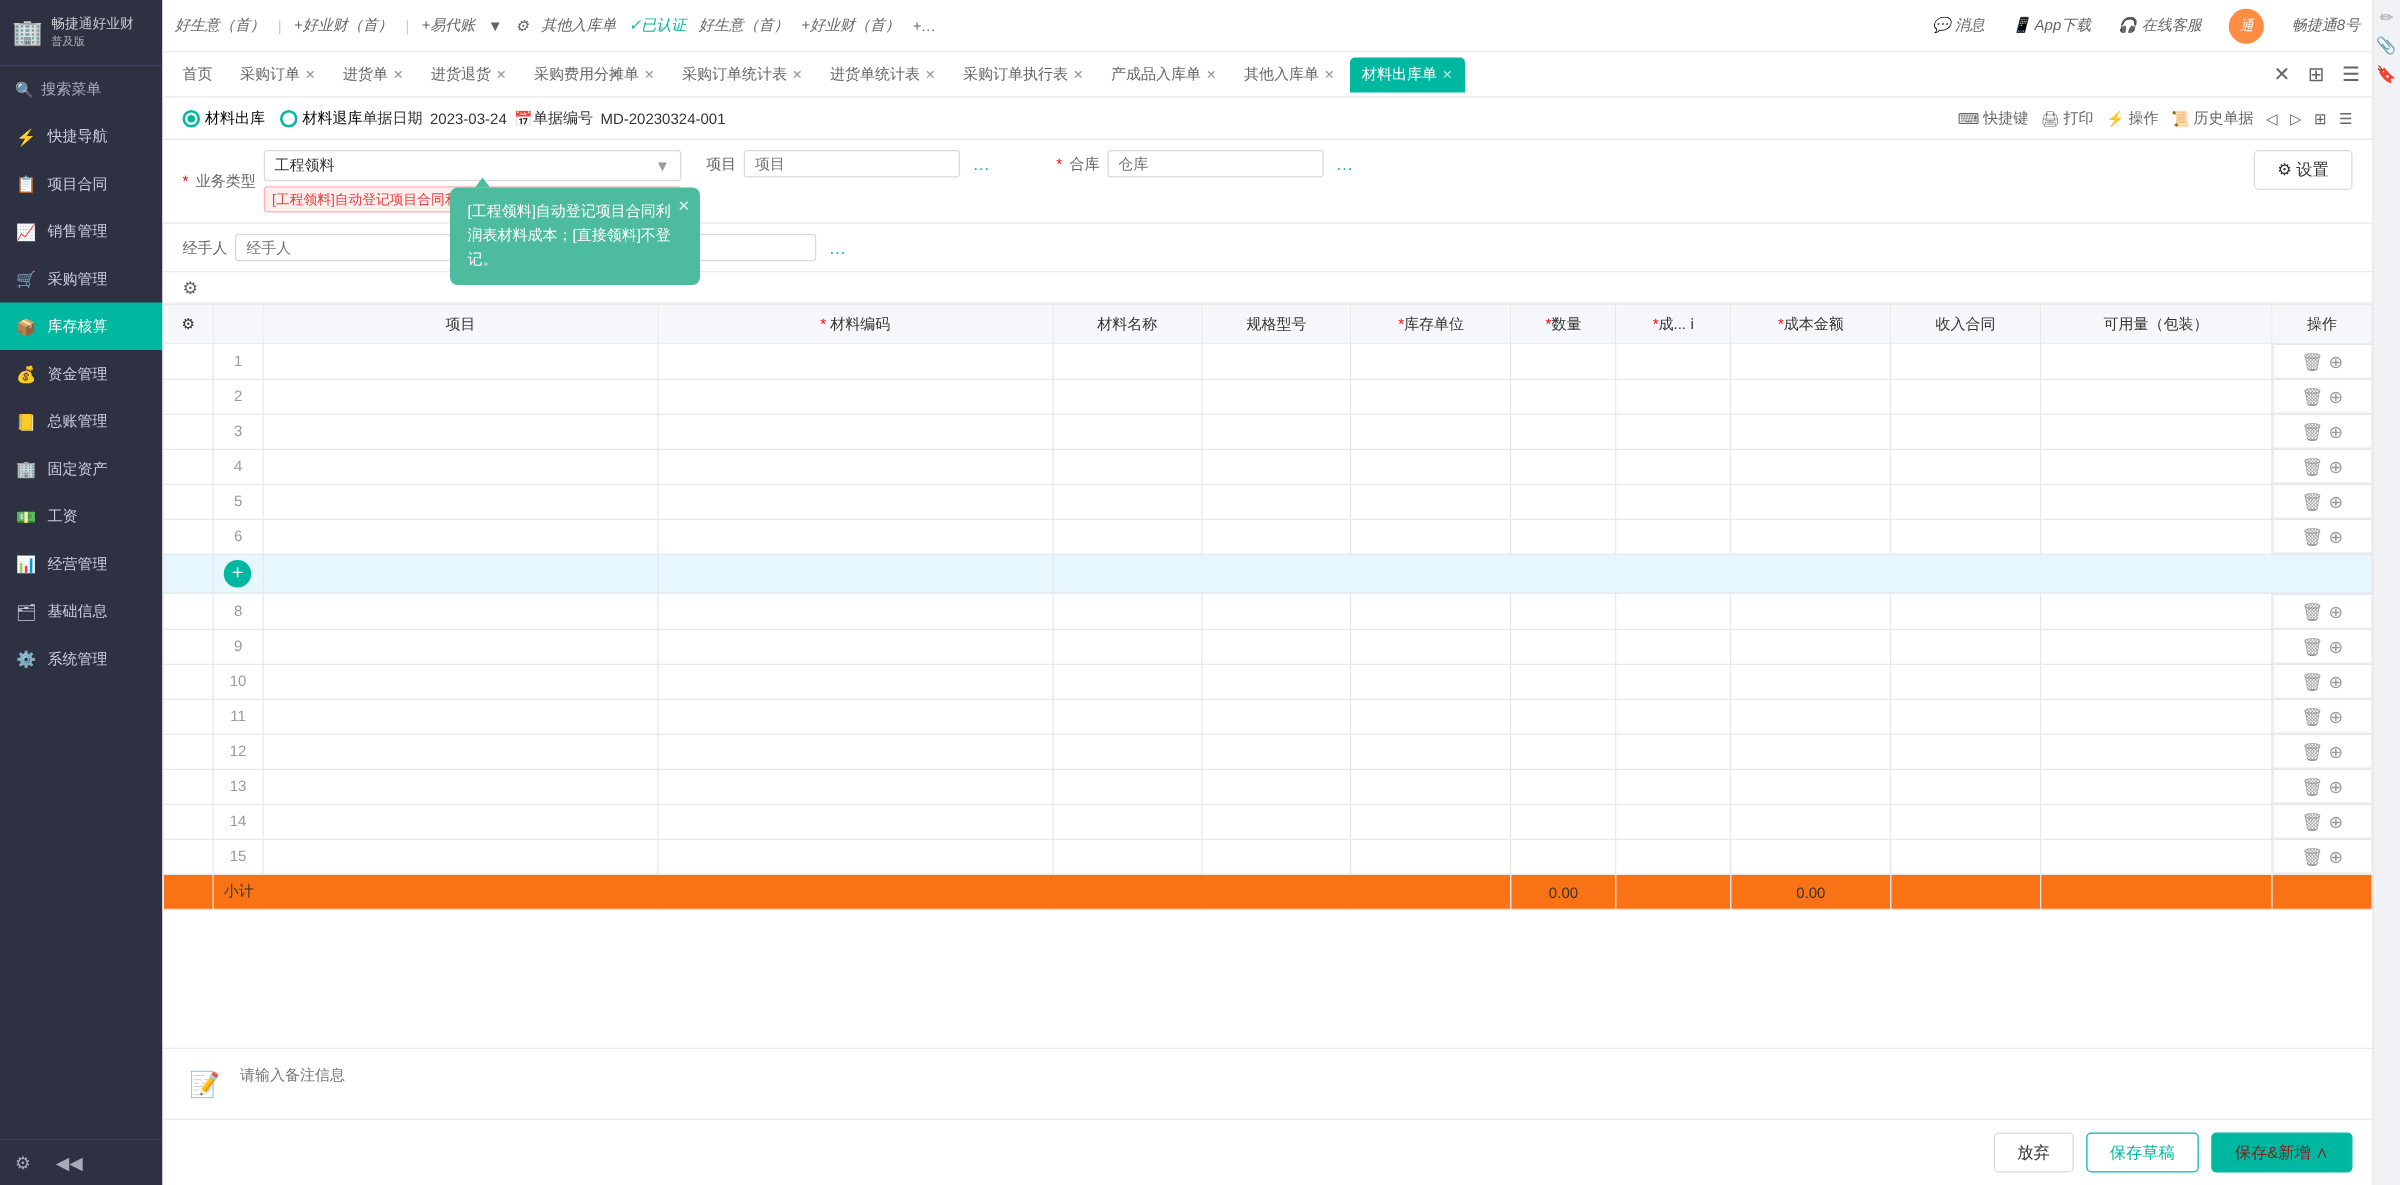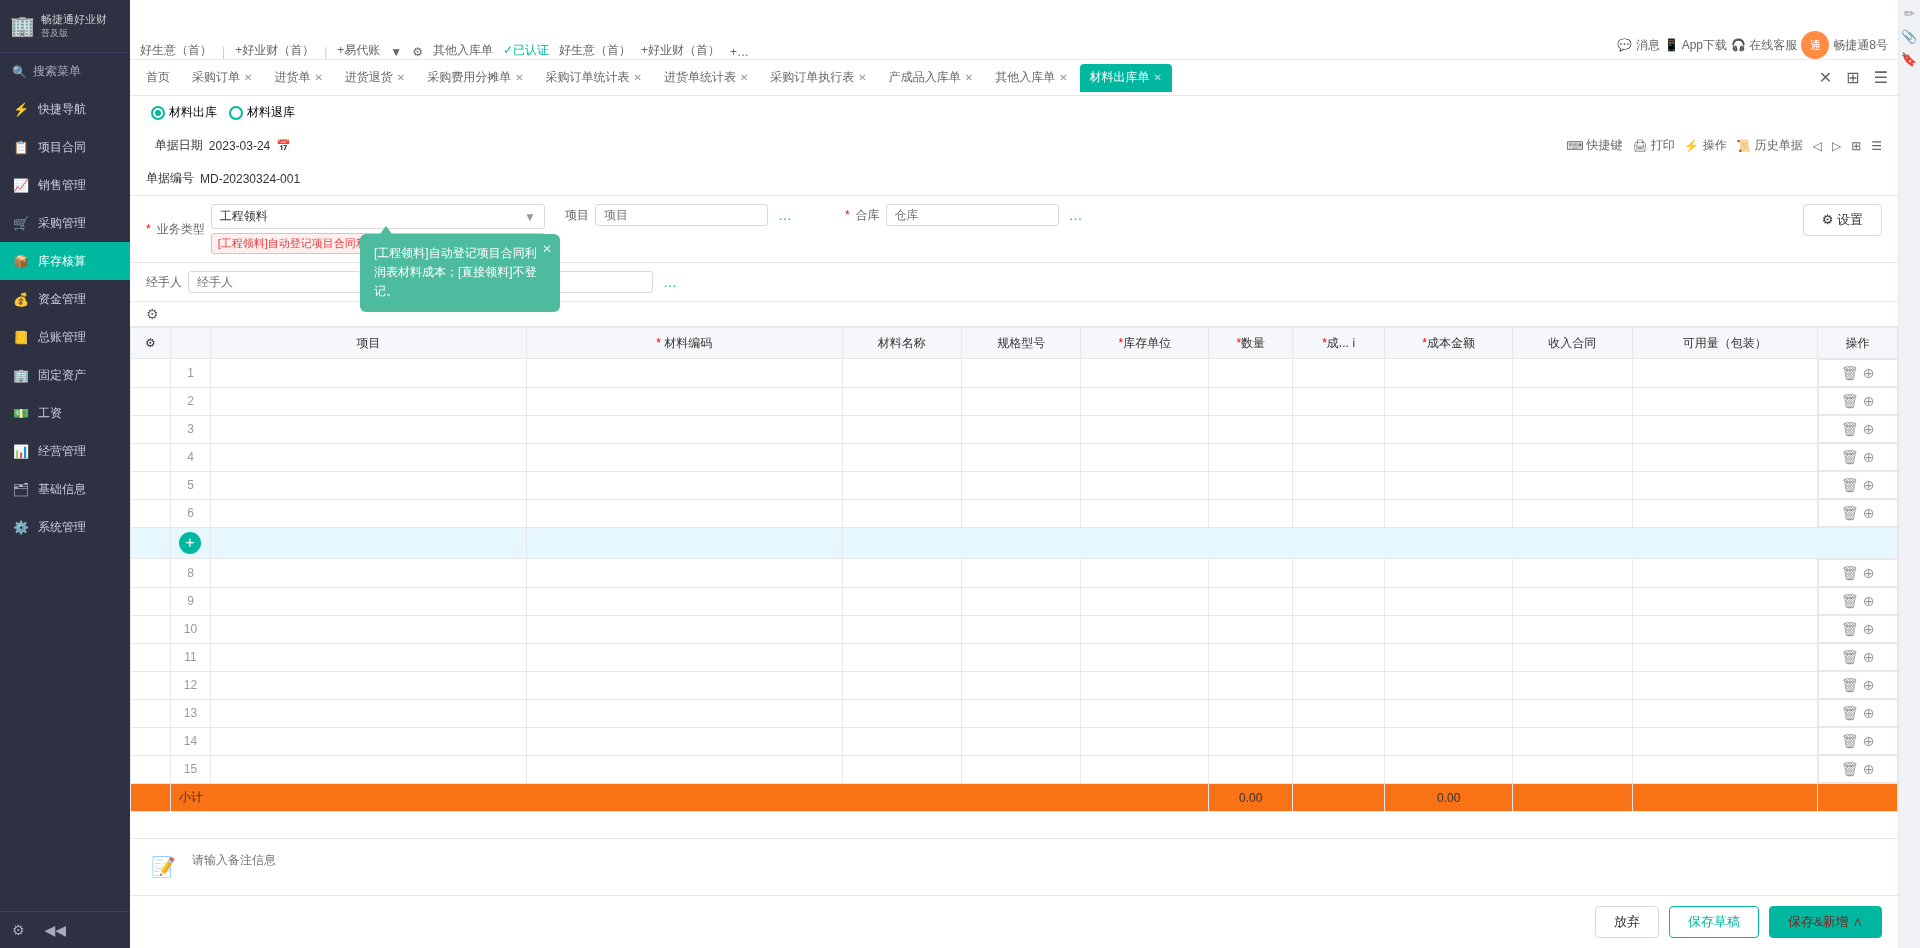--- a/index.html
+++ b/index.html
@@ -17,39 +17,39 @@
     .sidebar-nav-item { display: flex; align-items: center; gap: 8px; padding: 10px 12px; color: #ccd; cursor: pointer; font-size: 12px; }
     .sidebar-nav-item.active { background: #00b8a0; color: #fff; }
     .sidebar-nav-icon { width: 18px; height: 18px; display: flex; align-items: center; justify-content: center; font-size: 13px; }
     .sidebar-bottom { margin-top: auto; display: flex; align-items: center; padding: 10px 12px; gap: 20px; border-top: 1px solid #3d4260; }
     .sidebar-bottom-icon { color: #aab; cursor: pointer; font-size: 14px; }
 
     
     .main { flex: 1; display: flex; flex-direction: column; background: #f0f2f5; overflow: hidden; }
 
     
-    .topbar { background: #fff; height: 60px; display: flex; align-items: flex-end; padding: 0 10px; border-bottom: 1px solid #e8e8e8; gap: 10px; }
+    .topbar { background: #fff; height: 42px; display: flex; align-items: center; padding: 0 10px; border-bottom: 1px solid #e8e8e8; gap: 10px; font-style: italic; }
     .topbar-item { font-size: 12px; color: #666; cursor: pointer; white-space: nowrap; }
     .topbar-item.certified { color: #00b8a0; }
-    .topbar-right { margin-left: auto; display: flex; align-items: center; gap: 4px; }
+    .topbar-right { margin-left: auto; display: flex; align-items: center; gap: 22px; }
     .topbar-right-item { font-size: 12px; color: #666; cursor: pointer; display: flex; align-items: center; gap: 3px; }
     .topbar-avatar { width: 28px; height: 28px; border-radius: 50%; background: #ff8c42; display: flex; align-items: center; justify-content: center; color: #fff; font-size: 11px; }
     .topbar-username { font-size: 12px; color: #666; }
 
     
     .tabs-bar { background: #fff; height: 36px; display: flex; align-items: center; border-bottom: 1px solid #e8e8e8; overflow-x: auto; padding: 0 6px; gap: 2px; }
     .tab-item { display: flex; align-items: center; gap: 4px; padding: 0 10px; height: 28px; font-size: 12px; color: #666; cursor: pointer; white-space: nowrap; border-radius: 4px 4px 0 0; }
     .tab-item.active { background: #00b8a0; color: #fff; }
     .tab-close { font-size: 10px; color: inherit; opacity: 0.7; }
     .tabs-controls { margin-left: auto; display: flex; align-items: center; gap: 6px; flex-shrink: 0; }
     .tabs-ctrl-btn { font-size: 16px; color: #666; cursor: pointer; padding: 2px 4px; }
     
     
     .doc-header { display: flex; align-items: center; padding: 8px 16px; background: #fff; border-bottom: 1px solid #e8e8e8; gap: 20px; }
-    .doc-header-left { display: flex; align-items: center; gap: 16px; flex-direction: column; }
+    .doc-header-left { display: flex; align-items: center; gap: 0; }
     .radio-group { display: flex; align-items: center; gap: 12px; }
     .radio-item { display: flex; align-items: center; gap: 4px; cursor: pointer; }
     .radio-dot { width: 14px; height: 14px; border-radius: 50%; border: 2px solid #00b8a0; display: flex; align-items: center; justify-content: center; }
     .radio-dot.active::after { content: ''; width: 6px; height: 6px; border-radius: 50%; background: #00b8a0; }
     .doc-date { display: flex; align-items: center; gap: 6px; color: #333; font-size: 12px; }
     .doc-number { display: flex; align-items: center; gap: 6px; color: #333; font-size: 12px; }
     .doc-header-right { margin-left: auto; display: flex; align-items: center; gap: 10px; }
     .doc-action-btn { display: flex; align-items: center; gap: 3px; font-size: 12px; color: #666; cursor: pointer; }
 
     

